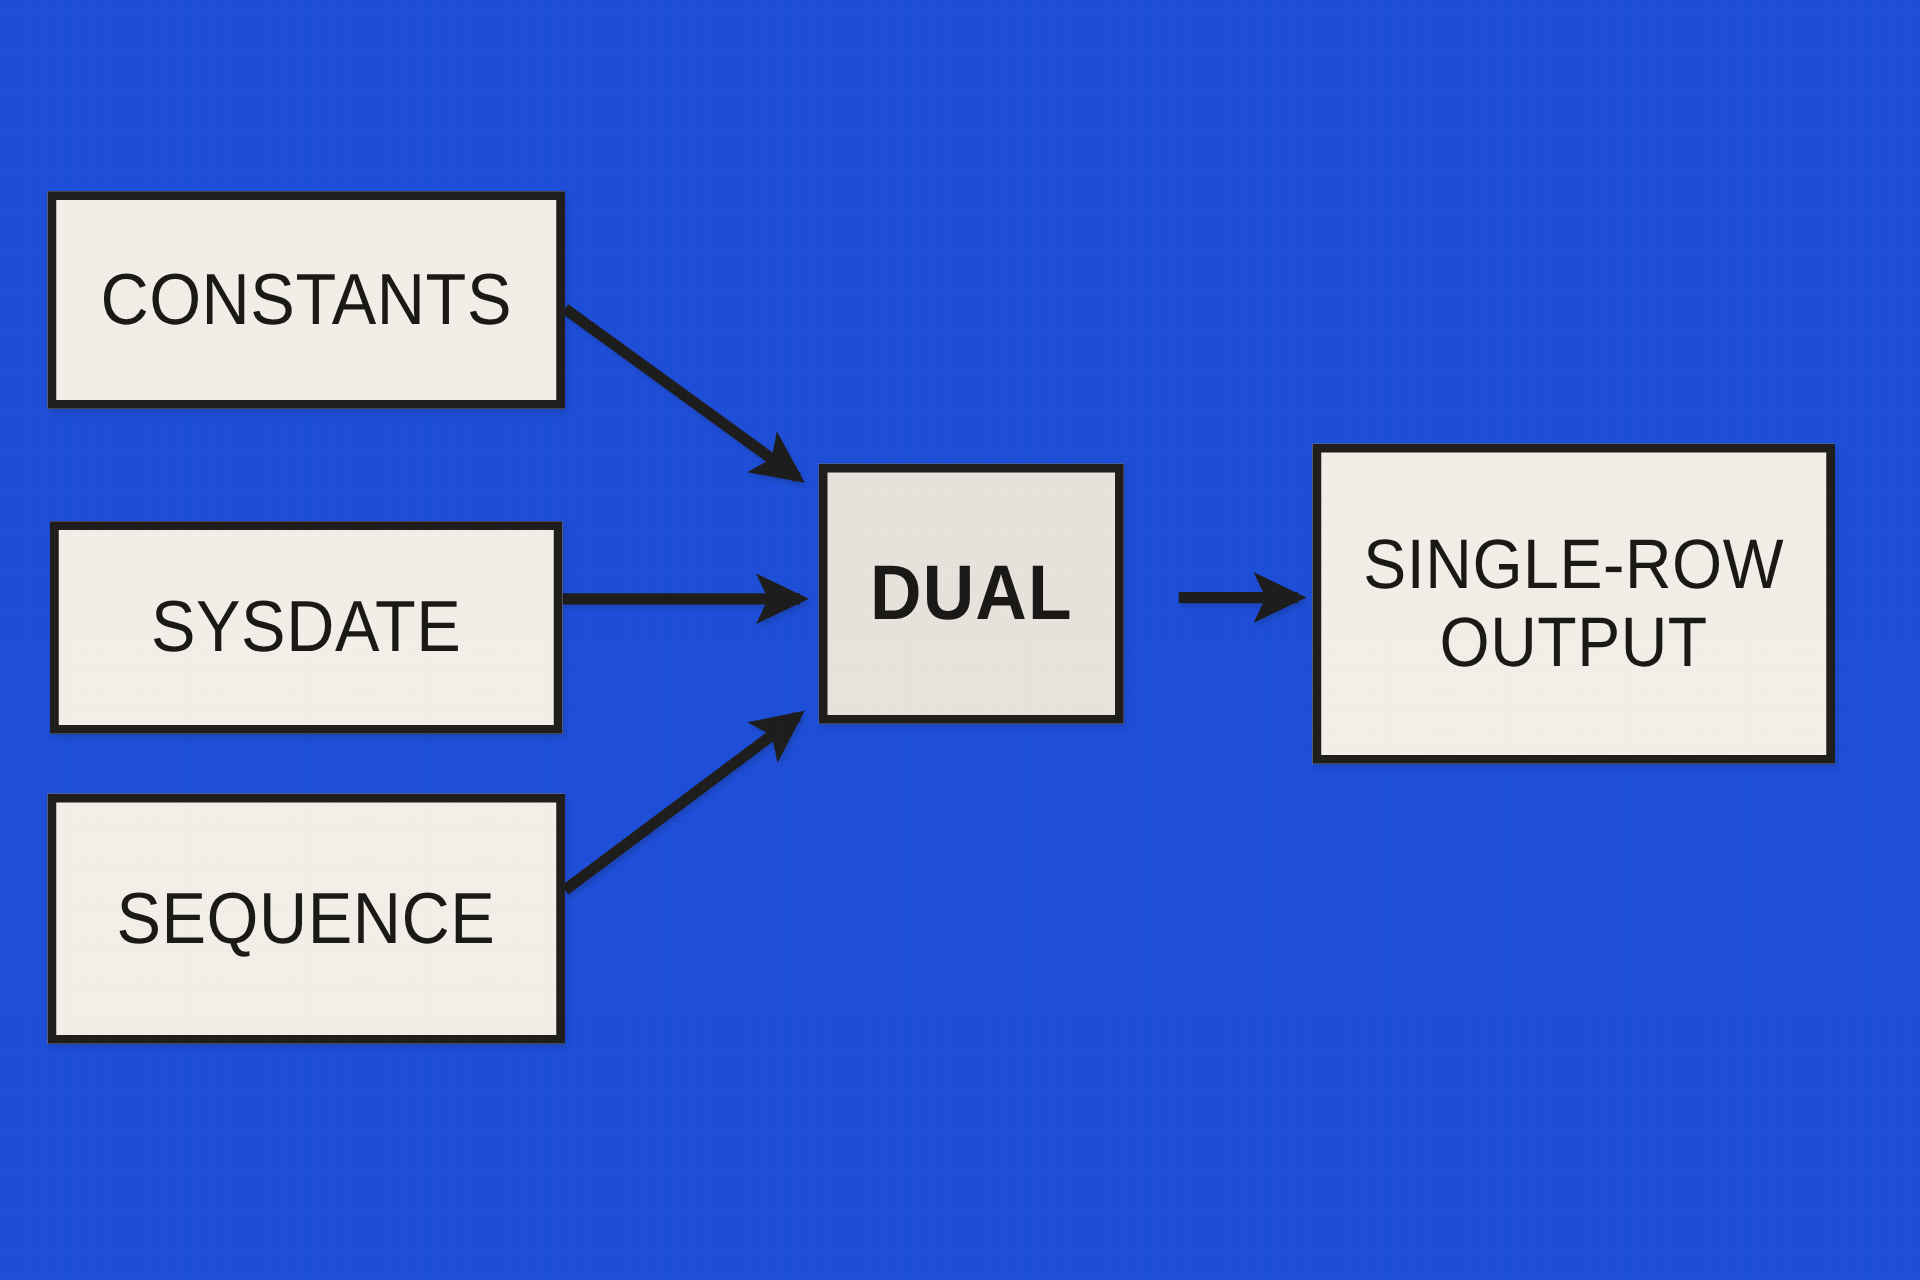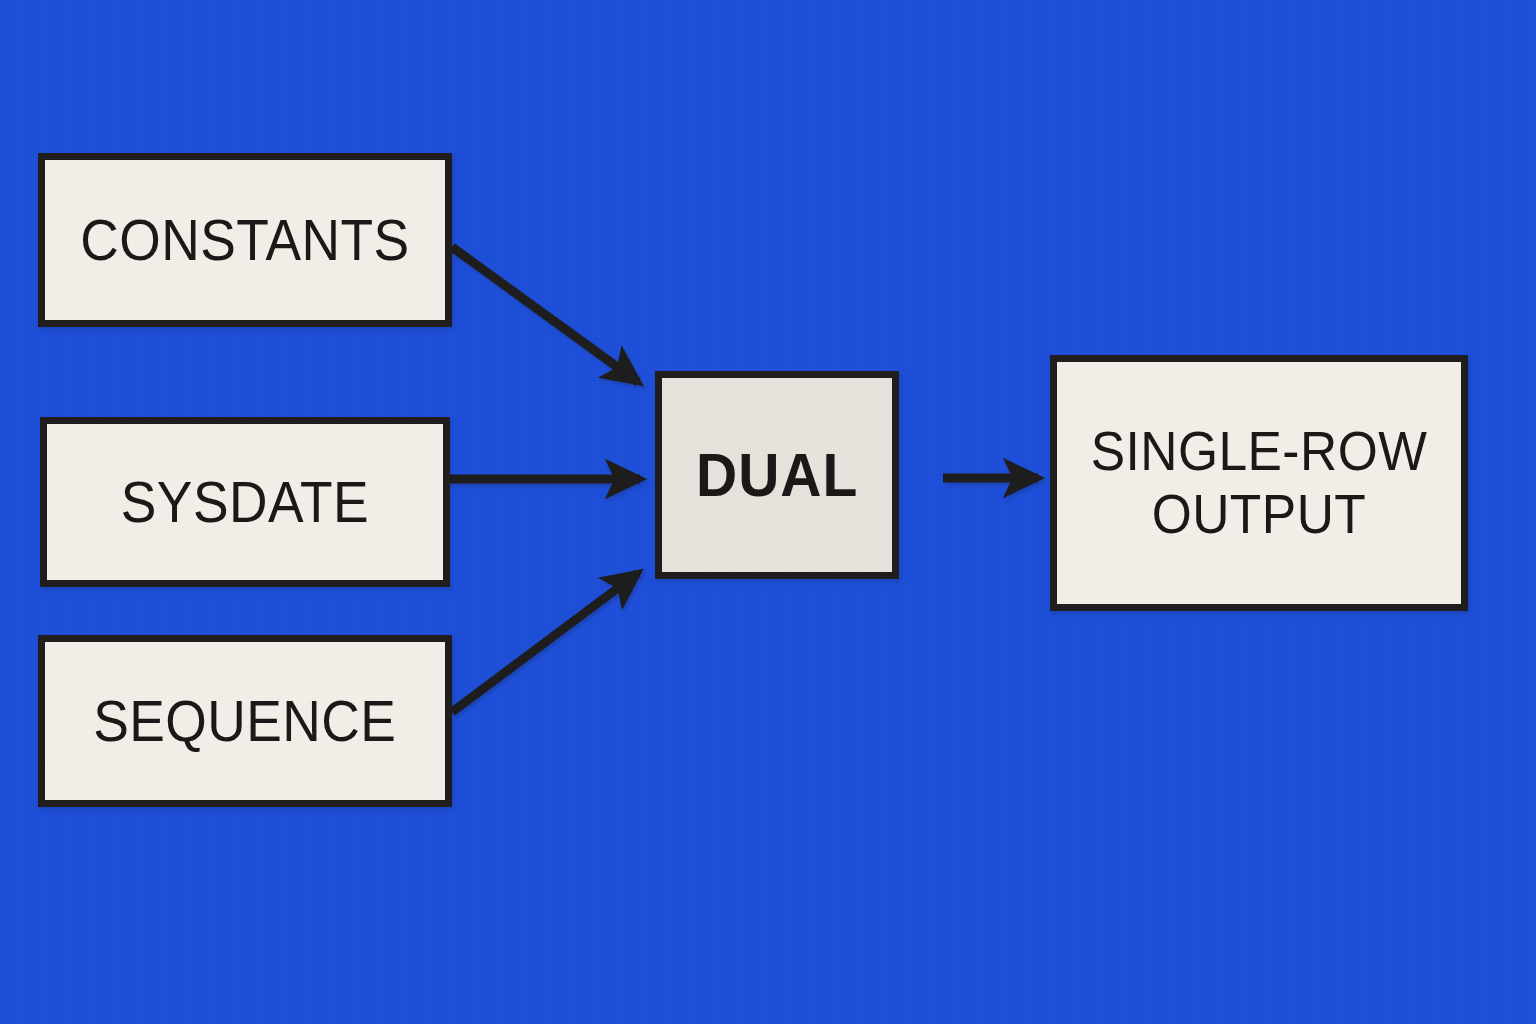--- a/index.html
+++ b/index.html
@@ -44,21 +44,21 @@
   }
   .node .label {
     font-size: 58px;
     line-height: 1.06;
     transform: scaleX(.92);
     white-space: pre-line;
   }
   
   #node-constants { left: 38px;   top: 153px; width: 414px; height: 174px; }
   #node-sysdate   { left: 40px;   top: 397px; width: 410px; height: 170px; margin-top: 20px; }
-  #node-sequence  { left: 38px;   top: 635px; width: 414px; height: 172px; }
+  #node-sequence  { left: 38px;   top: 635px; width: 414px; height: 200px; }
   #node-dual      { left: 655px;  top: 371px; width: 244px; height: 208px; background: #e7e3dc; }
   #node-output    { left: 1050px; top: 355px; width: 418px; height: 256px; }
 
   #node-dual .label { font-weight: bold; font-size: 62px; letter-spacing: 1px; }
   #node-output .label { font-size: 56px; line-height: 1.12; }
 </style>
 </head>
 <body>
 
 <div id="canvas">

